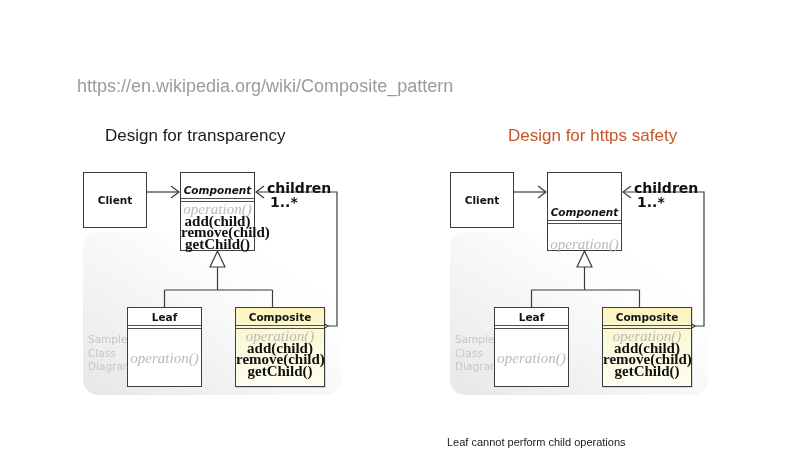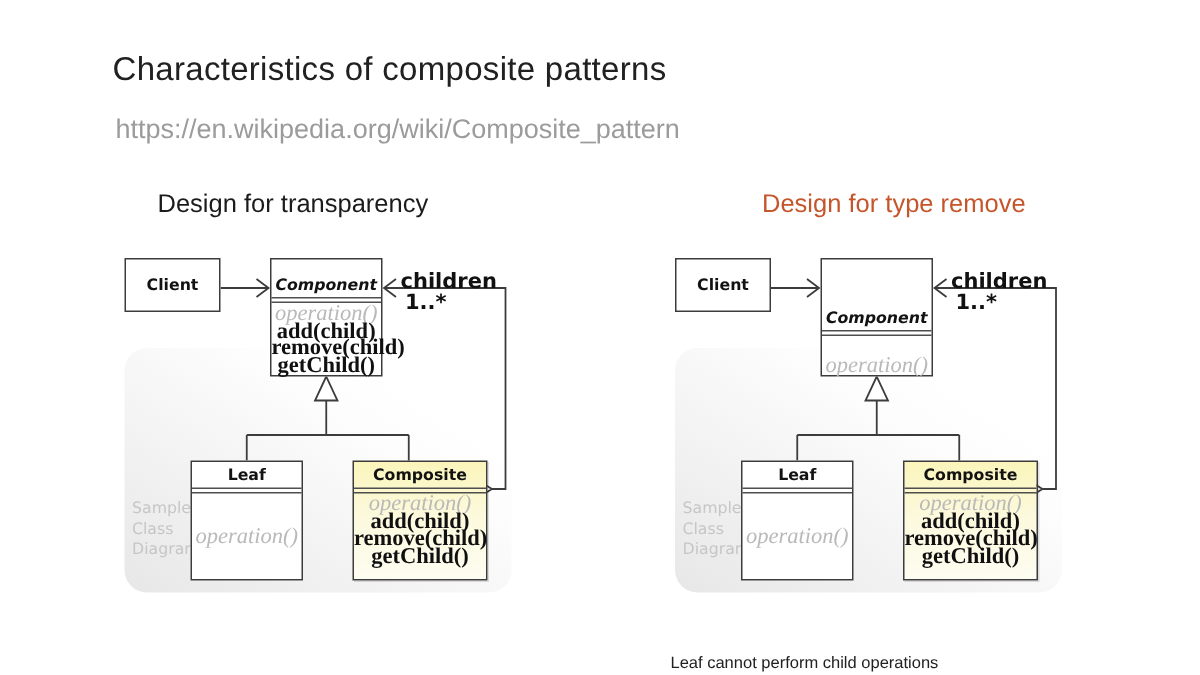--- a/index.html
+++ b/index.html
@@ -20,43 +20,42 @@
              color:#c6c6c6;z-index:1;}
   .wires{position:absolute;left:0;top:0;z-index:2;}
   .box{position:absolute;background:#fff;border:1px solid #3c3c3c;box-sizing:border-box;
        z-index:3;display:flex;flex-direction:column;}
   .box .title{text-align:center;font-weight:bold;font-size:10.5px;color:#121212;
               padding:3px 0 2px 0;}
   .it{font-style:italic;}
   .sep{height:2px;border-top:1px solid #4e4e4e;border-bottom:1px solid #4e4e4e;margin:0 0 2px 0;}
   .m{font-size:15px;font-weight:bold;text-align:center;line-height:11.5px;color:#101010;font-family:Liberation Serif, serif;}
   .ghost{color:#b9b9b9;font-style:italic;font-weight:normal;}
-  .client-box{left:0;top:2px;width:64px;height:36px;justify-content:center;}
+  .client-box{left:0;top:2px;width:64px;height:56px;justify-content:center;}
   .client-box .title{padding:0;}
   .component-box{left:97px;top:2px;width:75px;height:79px;justify-content:flex-end;}
   .leaf-box{left:44px;top:137px;width:75px;height:80px;}
   .leaf-body{flex:1;display:flex;align-items:center;justify-content:center;}
   .composite-box{left:152px;top:137px;width:90px;height:80px;
       background:linear-gradient(180deg,#fbf5bb 0%,#fcf9dc 45%,#fdfdf1 100%);
       box-shadow:1px 1px 0 rgba(0,0,0,0.12);}
   .pad-op{padding-top:13px;}
   .assoc-label{position:absolute;font-size:14px;font-weight:bold;color:#111;z-index:3;}
   .lbl-children{left:184px;top:10px;}
   .lbl-mult{left:187px;top:24px;}
 </style>
 </head>
 <body>
 
 <div id="slide">
 
-  <div id="slide-title" class="abs">Characteristics of composite patterns</div>
   <div id="slide-url" class="abs">https://en.wikipedia.org/wiki/Composite_pattern</div>
 
   <div id="heading-left" class="abs panel-heading" style="left:84px;">Design for transparency</div>
-  <div id="heading-right" class="abs panel-heading" style="left:487px;">Design for type remove</div>
+  <div id="heading-right" class="abs panel-heading" style="left:487px;">Design for https safety</div>
 
   <div class="diagram" style="left:83px;">
     <div class="graybg"></div>
     <div class="watermark">
       <div>Sample</div>
       <div>Class</div>
       <div>Diagram</div>
     </div>
     <svg class="wires" width="260" height="230" viewBox="0 0 260 230">
       <g stroke="#3c3c3c" stroke-width="1.2" fill="none">

